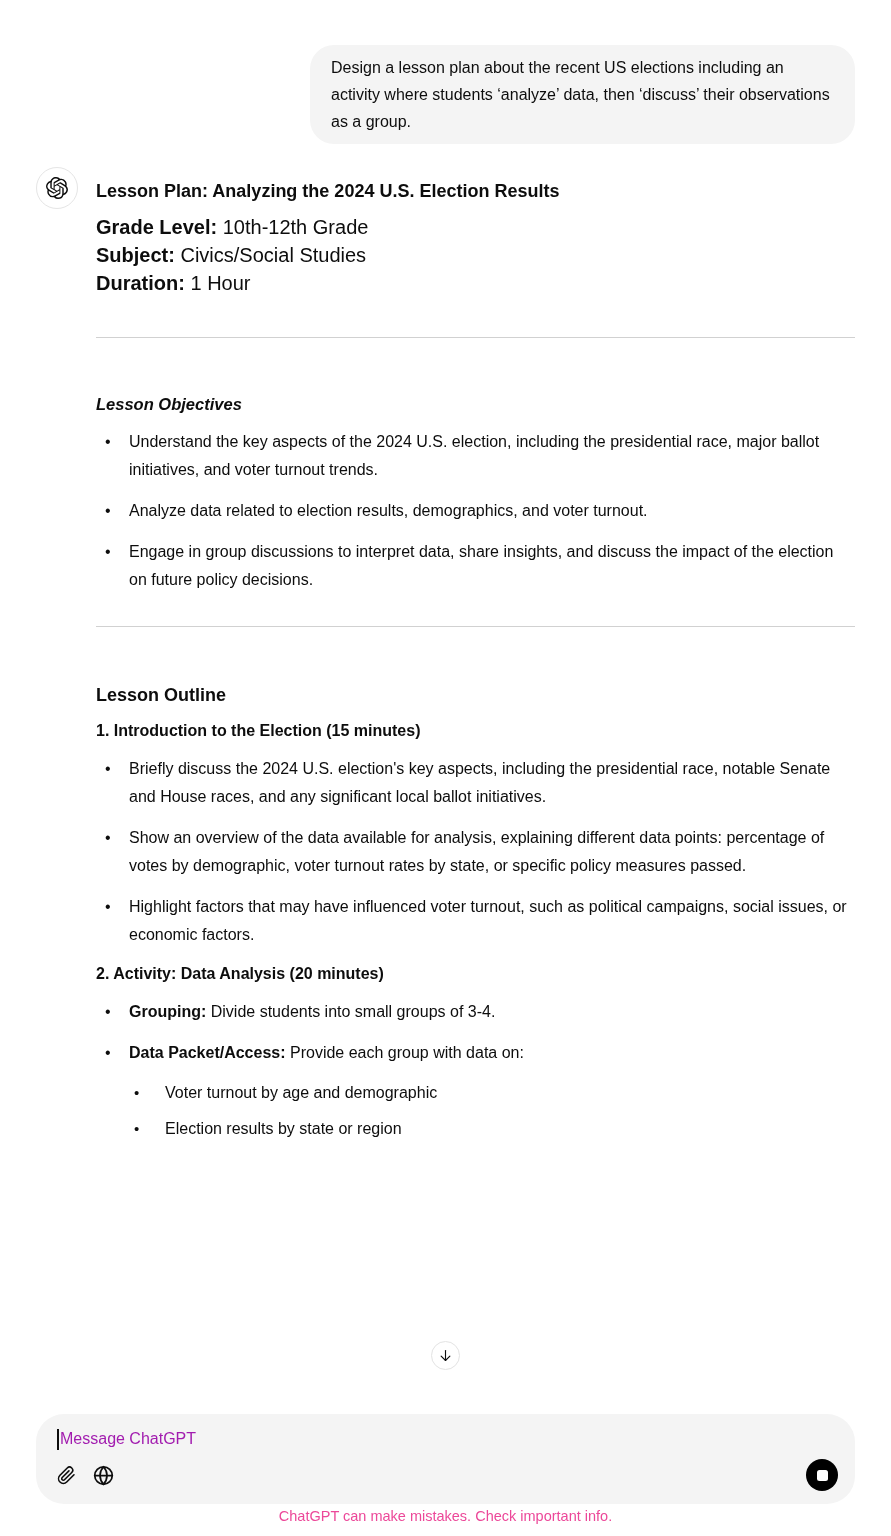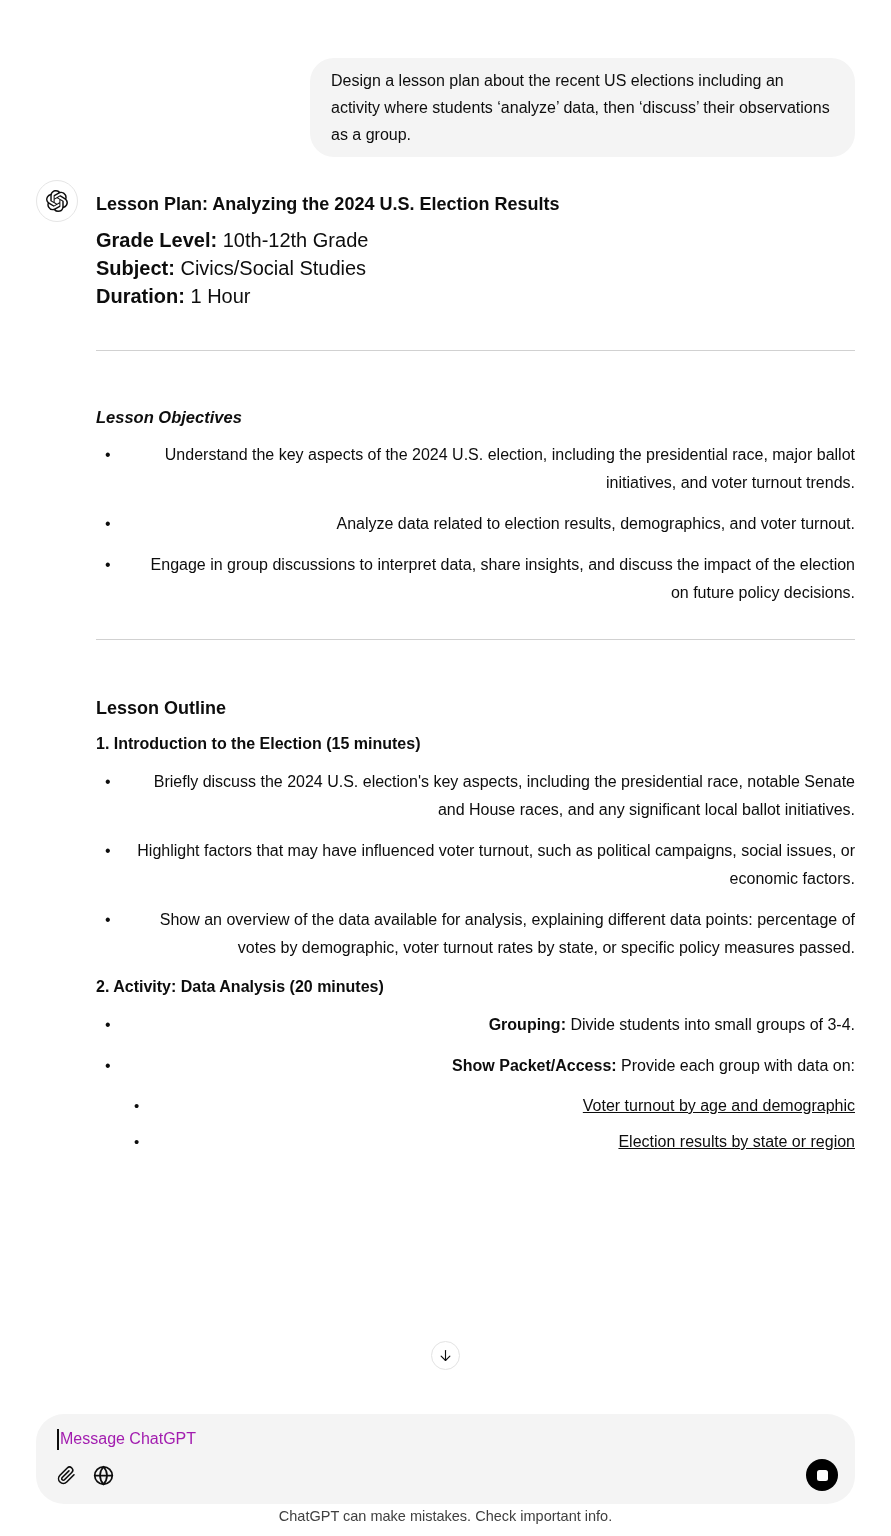--- a/index.html
+++ b/index.html
@@ -5,21 +5,21 @@
   * { box-sizing: border-box; }
   html, body {
     margin: 0; padding: 0;
     width: 891px; height: 1536px;
     background: #ffffff;
     font-family: "Liberation Sans", "DejaVu Sans", sans-serif;
     color: #0d0d0d;
     overflow: hidden;
     position: relative;
   }
-  .chat { width: 819px; margin: 16px auto; padding-top: 42px; }
+  .chat { width: 819px; margin: 3px auto; padding-top: 42px; }
 
   
   .user-row { display: flex; justify-content: flex-end; }
   .user-bubble {
     background: #f4f4f4;
     border-radius: 24px;
     padding: 9px 21px;
     max-width: 545px;
     font-size: 16px;
     line-height: 27px;
@@ -42,21 +42,21 @@
   .msg-title { font-size: 18px; font-weight: 700; line-height: 28px; margin: 0 0 8px 0; }
   .meta-line { font-size: 20px; line-height: 28px; }
   .meta-line strong { font-weight: 700; }
 
   .divider { border: none; border-top: 1px solid #d1d1d1; margin: 40px 0 54px 0; height: 0; }
 
   .section-heading { font-size: 16.5px; font-weight: 700; line-height: 24px; margin: 0 0 12px 0; font-style: italic; }
   .outline-heading { font-size: 18px; font-weight: 700; line-height: 28px; margin: 0 0 10px 0; }
   .step-heading { font-size: 16px; font-weight: 700; line-height: 24px; margin: 12px 0 12px 0; }
 
-  ul.bullets { list-style: none; margin: 0 0 12px 0; padding: 0; text-align: right; }
+  ul.bullets { list-style: none; margin: 0 0 12px 0; padding: 0; }
   ul.bullets > li {
     position: relative;
     padding-left: 33px;
     margin-bottom: 13px;
     font-size: 16px;
     line-height: 28px;
   }
   ul.bullets > li::before {
     content: "\2022";
     position: absolute;
@@ -67,21 +67,20 @@
     list-style: none;
     margin: 12px 0 0 0;
     padding: 0;
   }
   ul.bullets ul.sub > li {
     position: relative;
     padding-left: 36px;
     margin-bottom: 8px;
     font-size: 16px;
     line-height: 28px;
-    text-decoration: underline;
   }
   ul.bullets ul.sub > li::before {
     content: "\2022";
     position: absolute;
     left: 5px; top: 0;
     font-size: 15px;
   }
   li strong { font-weight: 700; }
 
   
@@ -147,21 +146,21 @@
     cursor: pointer;
     padding: 0;
   }
   .stop-square { width: 11px; height: 11px; background: #ffffff; border-radius: 2.5px; }
 
   .footer-note {
     position: absolute;
     left: 0; right: 0; top: 1508px;
     text-align: center;
     font-size: 14.5px;
-    color: #404040;
+    color: #ec4899;
     z-index: 4;
   }
 </style>
 </head>
 <body>
 
 <div class="chat">
 
   <div class="user-row">
     <div class="user-bubble">
@@ -196,28 +195,28 @@
       </ul>
 
 
       <hr class="divider" style="margin-top:32px;">
 
       <h3 class="outline-heading">Lesson Outline</h3>
 
       <h4 class="step-heading" style="margin-top:0;">1. Introduction to the Election (15 minutes)</h4>
       <ul class="bullets">
         <li>Briefly discuss the 2024 U.S. election's key aspects, including the presidential race, notable Senate and House races, and any significant local ballot initiatives.</li>
+        <li>Show an overview of the data available for analysis, explaining different data points: percentage of votes by demographic, voter turnout rates by state, or specific policy measures passed.</li>
         <li>Highlight factors that may have influenced voter turnout, such as political campaigns, social issues, or economic factors.</li>
-        <li>Show an overview of the data available for analysis, explaining different data points: percentage of votes by demographic, voter turnout rates by state, or specific policy measures passed.</li>
       </ul>
 
       <h4 class="step-heading">2. Activity: Data Analysis (20 minutes)</h4>
       <ul class="bullets">
         <li><strong>Grouping:</strong><span> Divide students into small groups of 3-4.</span></li>
-        <li><strong>Show Packet/Access:</strong><span> Provide each group with data on:</span>
+        <li><strong>Data Packet/Access:</strong><span> Provide each group with data on:</span>
           <ul class="sub">
             <li>Voter turnout by age and demographic</li>
             <li>Election results by state or region</li>
           </ul>
         </li>
       </ul>
 
     </div>
   </div>
 </div>

